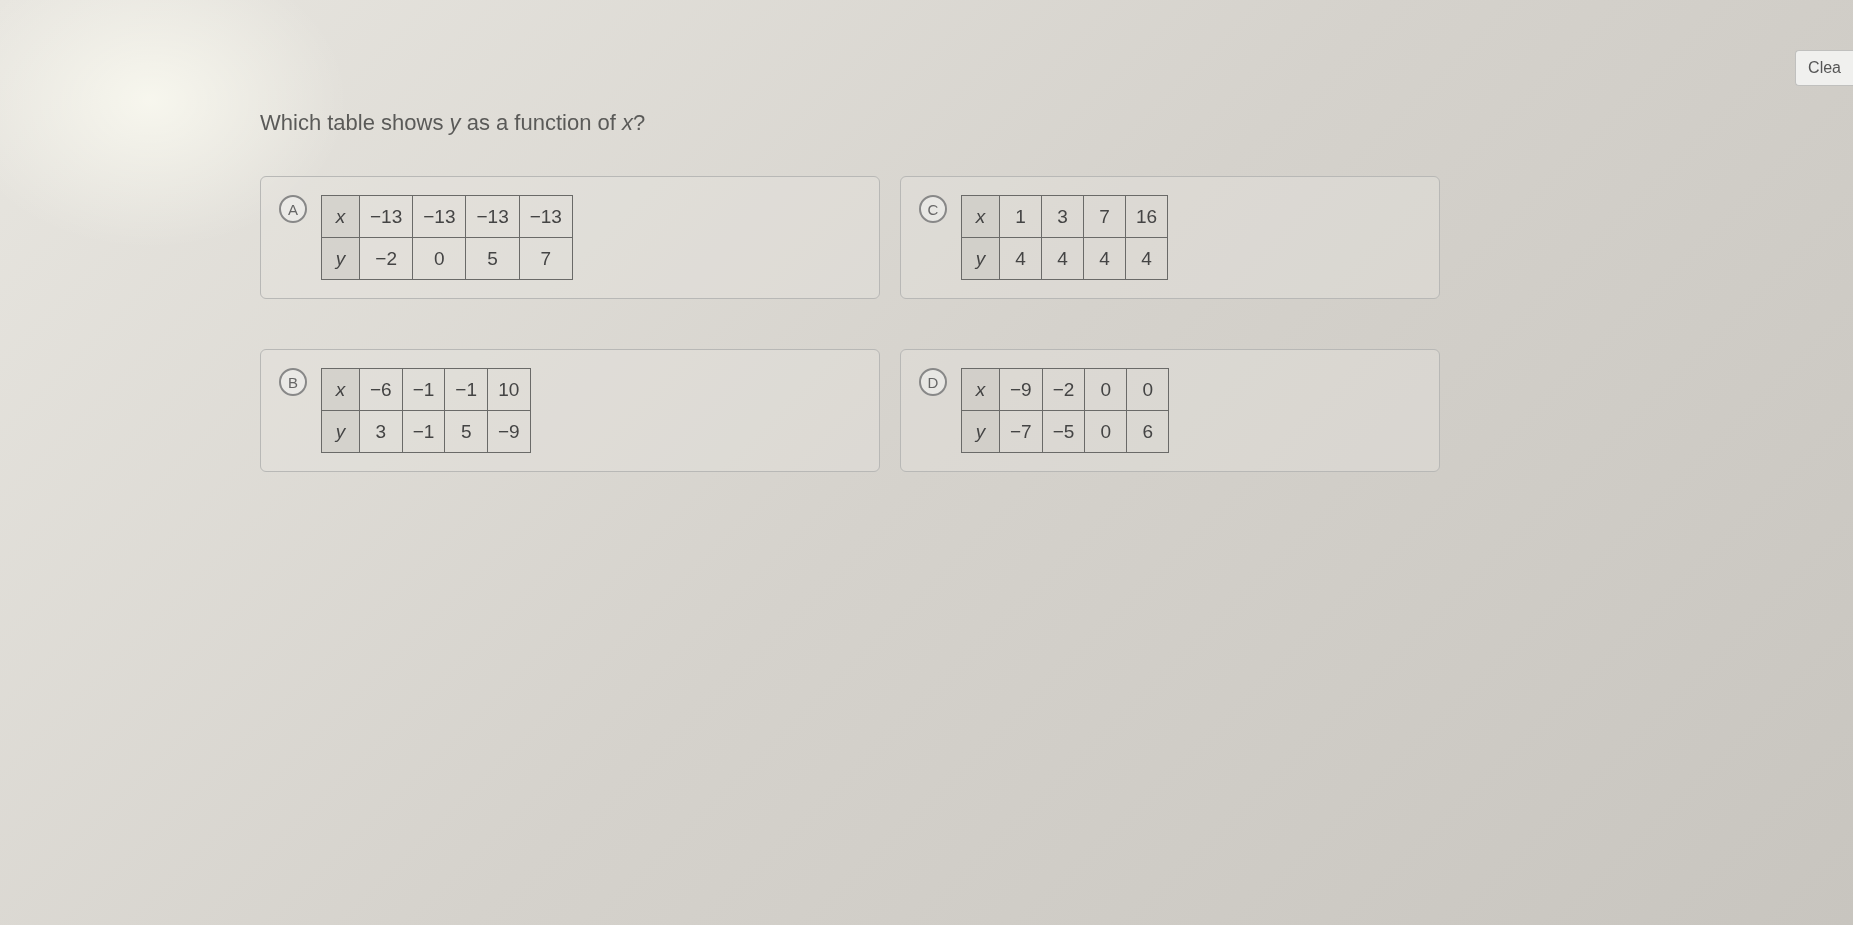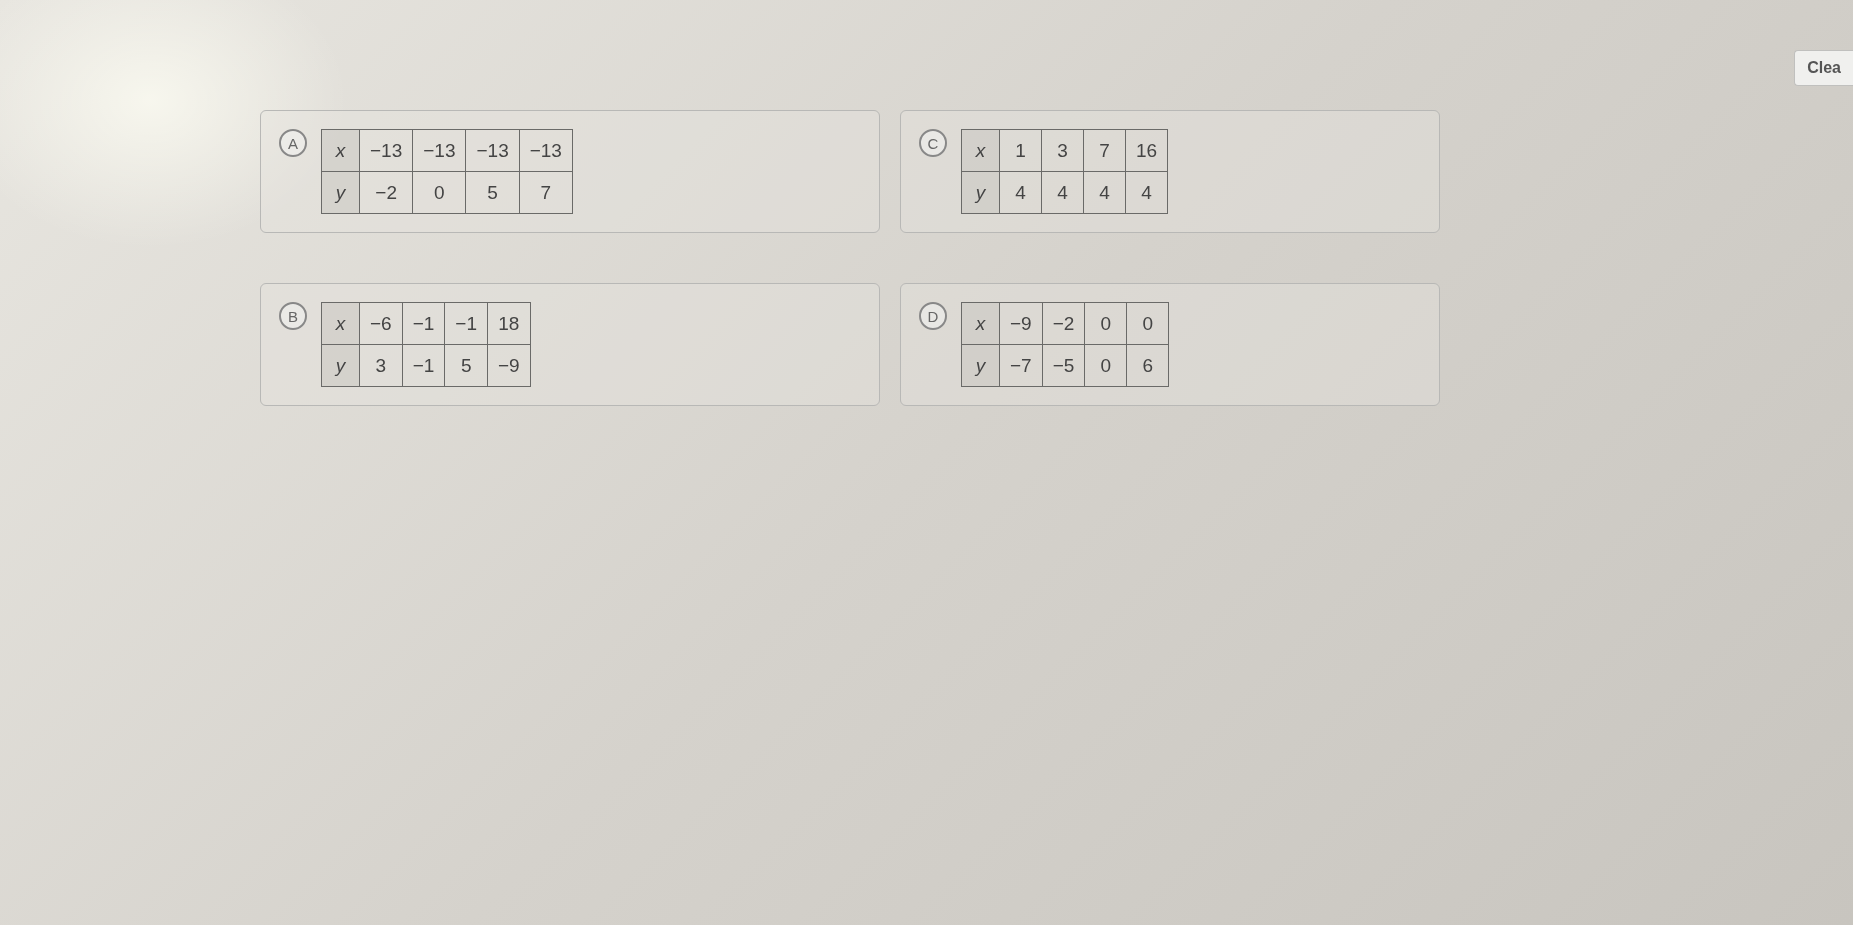--- a/index.html
+++ b/index.html
@@ -29,21 +29,20 @@
       top: 50px;
       right: 0;
       background: #f0f0ee;
       border: 1px solid #c0c0be;
       border-right: none;
       border-radius: 4px 0 0 4px;
       padding: 8px 12px;
       font-size: 16px;
       color: #555;
       cursor: pointer;
-      font-weight: bold;
     }
     .content {
       position: absolute;
       top: 110px;
       left: 260px;
       width: 1200px;
     }
     .question {
       font-size: 22px;
       color: #5a5a58;
@@ -104,20 +103,23 @@
     .wide td.hdr { min-width: 40px; }
   </style>
 </head>
 <body>
 
 <div class="glare"></div>
 
 <button class="clear-btn">Clea</button>
 
 <div class="content">
+  <div class="question">
+    <span>Which table shows </span><span class="var">y</span><span> as a function of </span><span class="var">x</span><span>?</span>
+  </div>
 
   <div class="options-grid">
 
     <div class="option-card">
       <div class="option-letter">A</div>
       <table class="data-table wide">
         <tbody>
             <tr>
           <td class="hdr">x</td>
           <td>−13</td>
@@ -160,21 +162,21 @@
 
     <div class="option-card">
       <div class="option-letter">B</div>
       <table class="data-table">
         <tbody>
             <tr>
           <td class="hdr">x</td>
           <td>−6</td>
           <td>−1</td>
           <td>−1</td>
-          <td>18</td>
+          <td>10</td>
         </tr>
         <tr>
           <td class="hdr">y</td>
           <td>3</td>
           <td>−1</td>
           <td>5</td>
           <td>−9</td>
         </tr>
       </tbody>
         </table>

